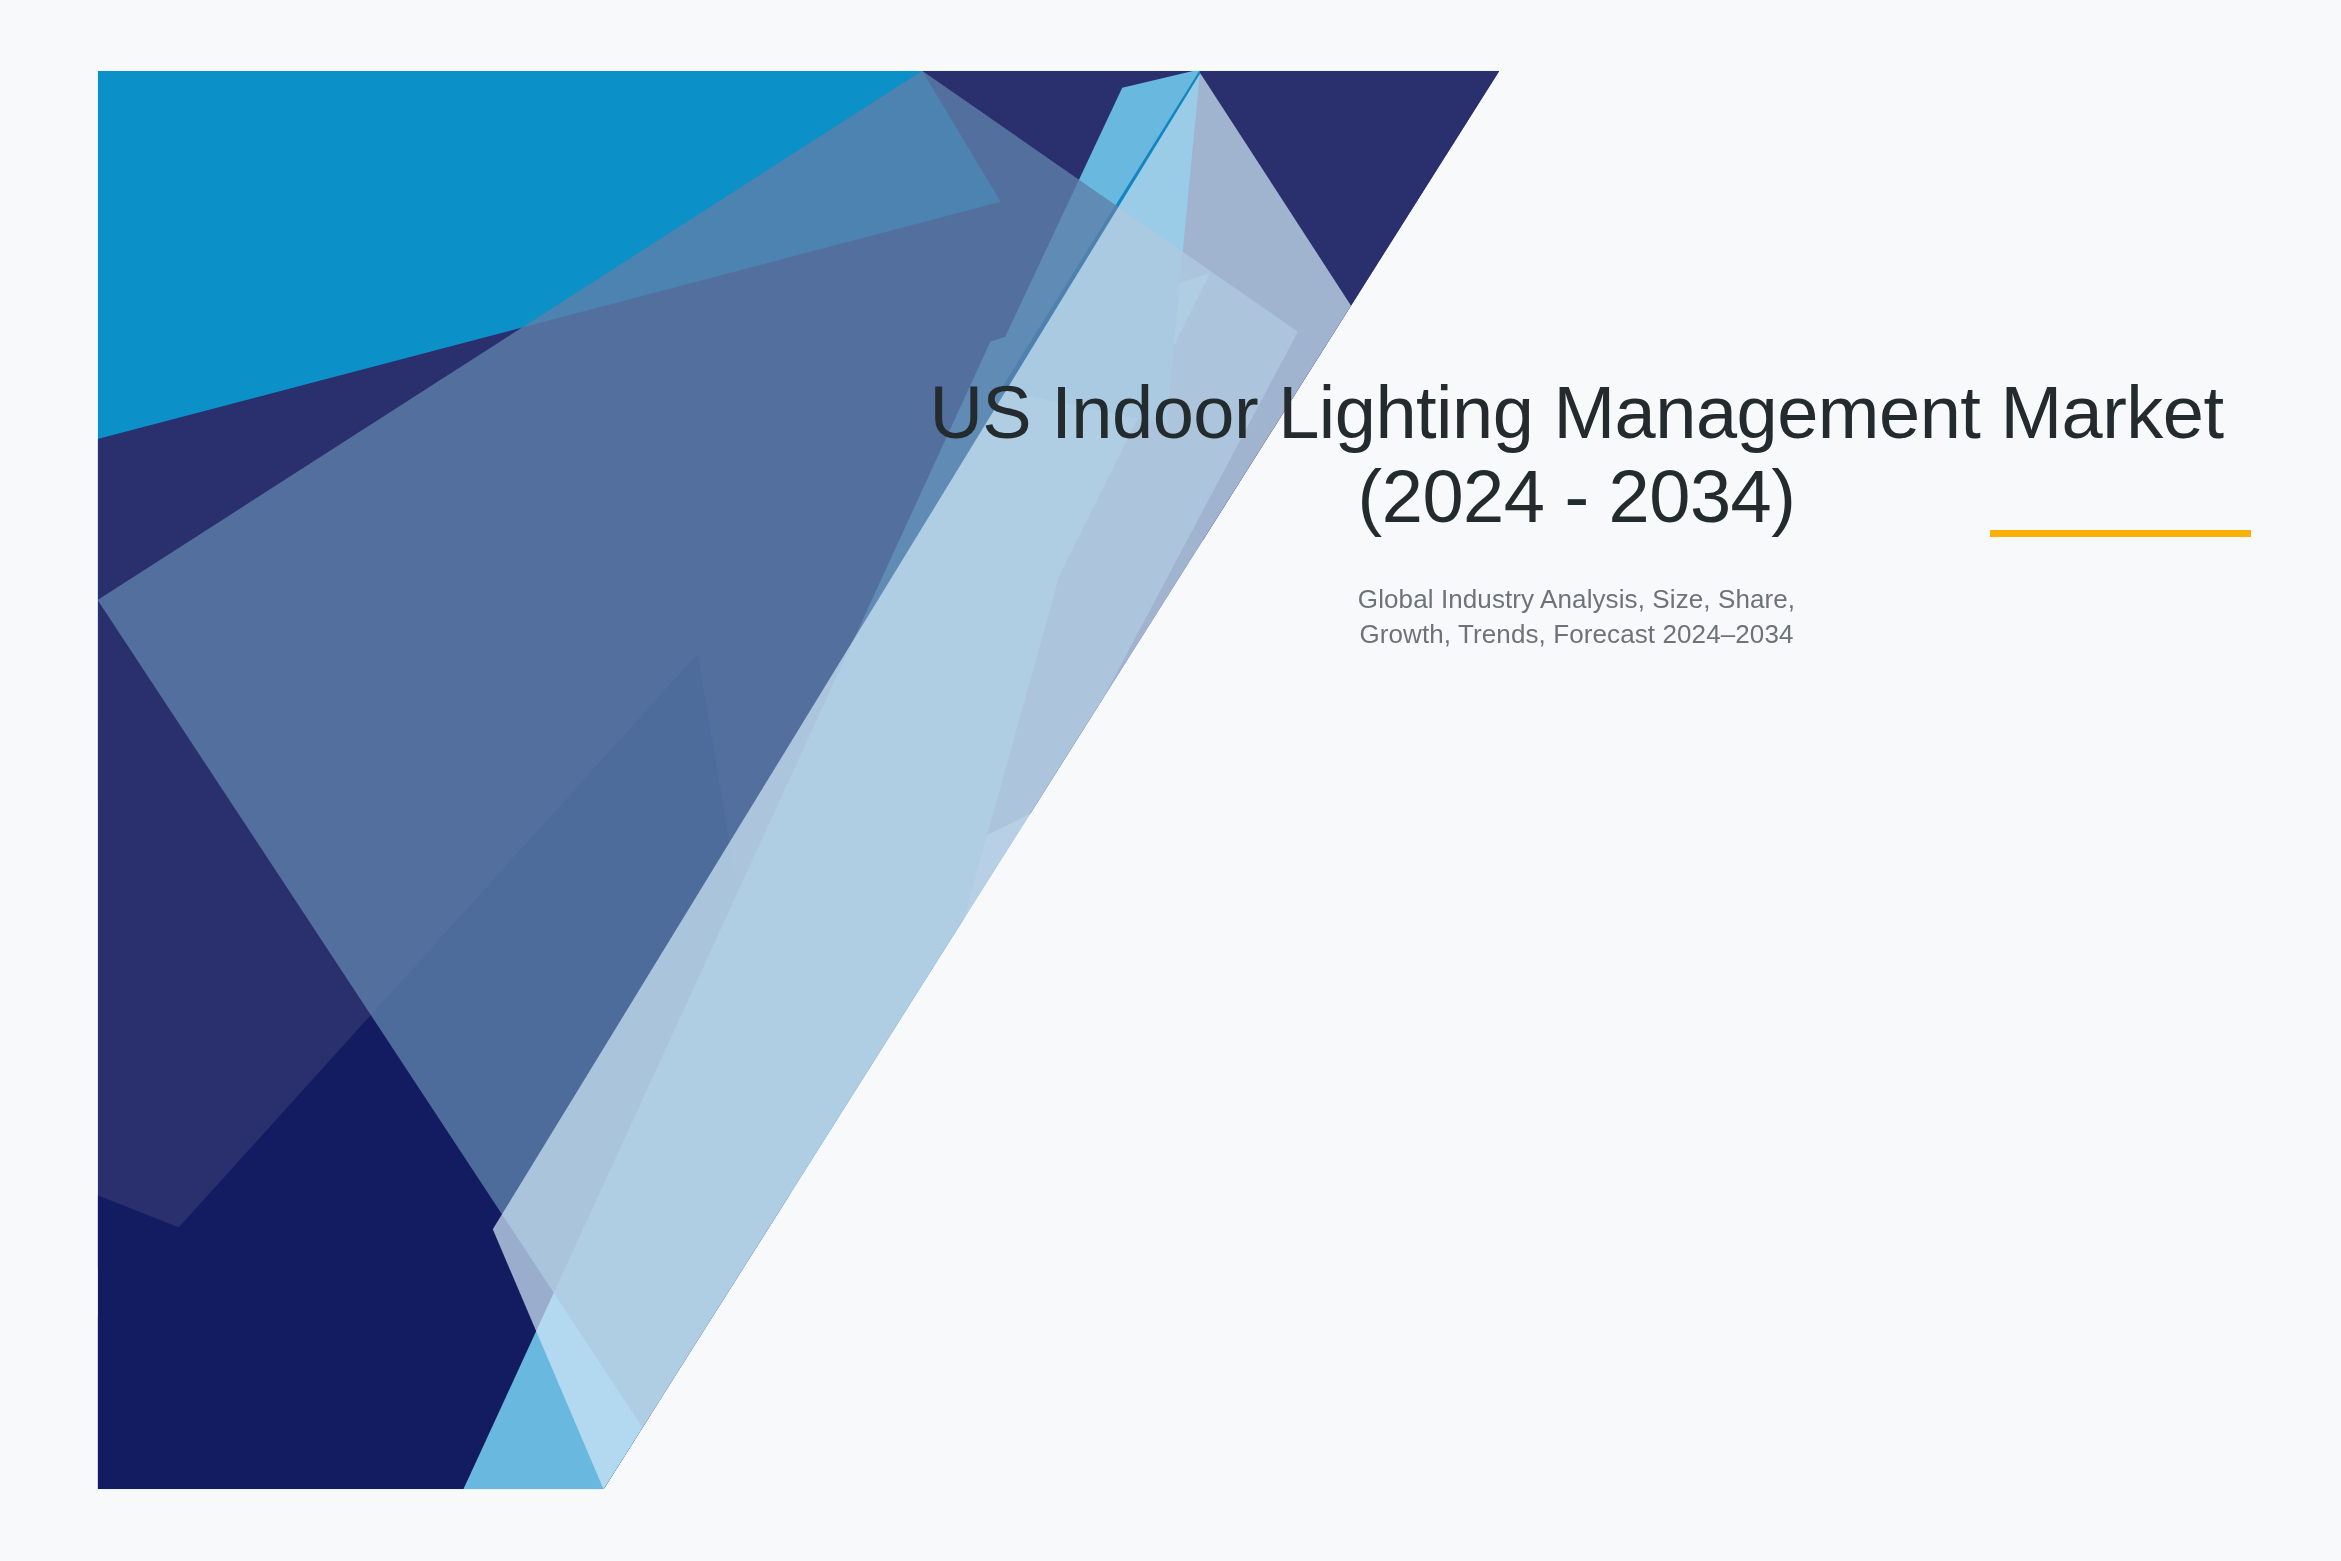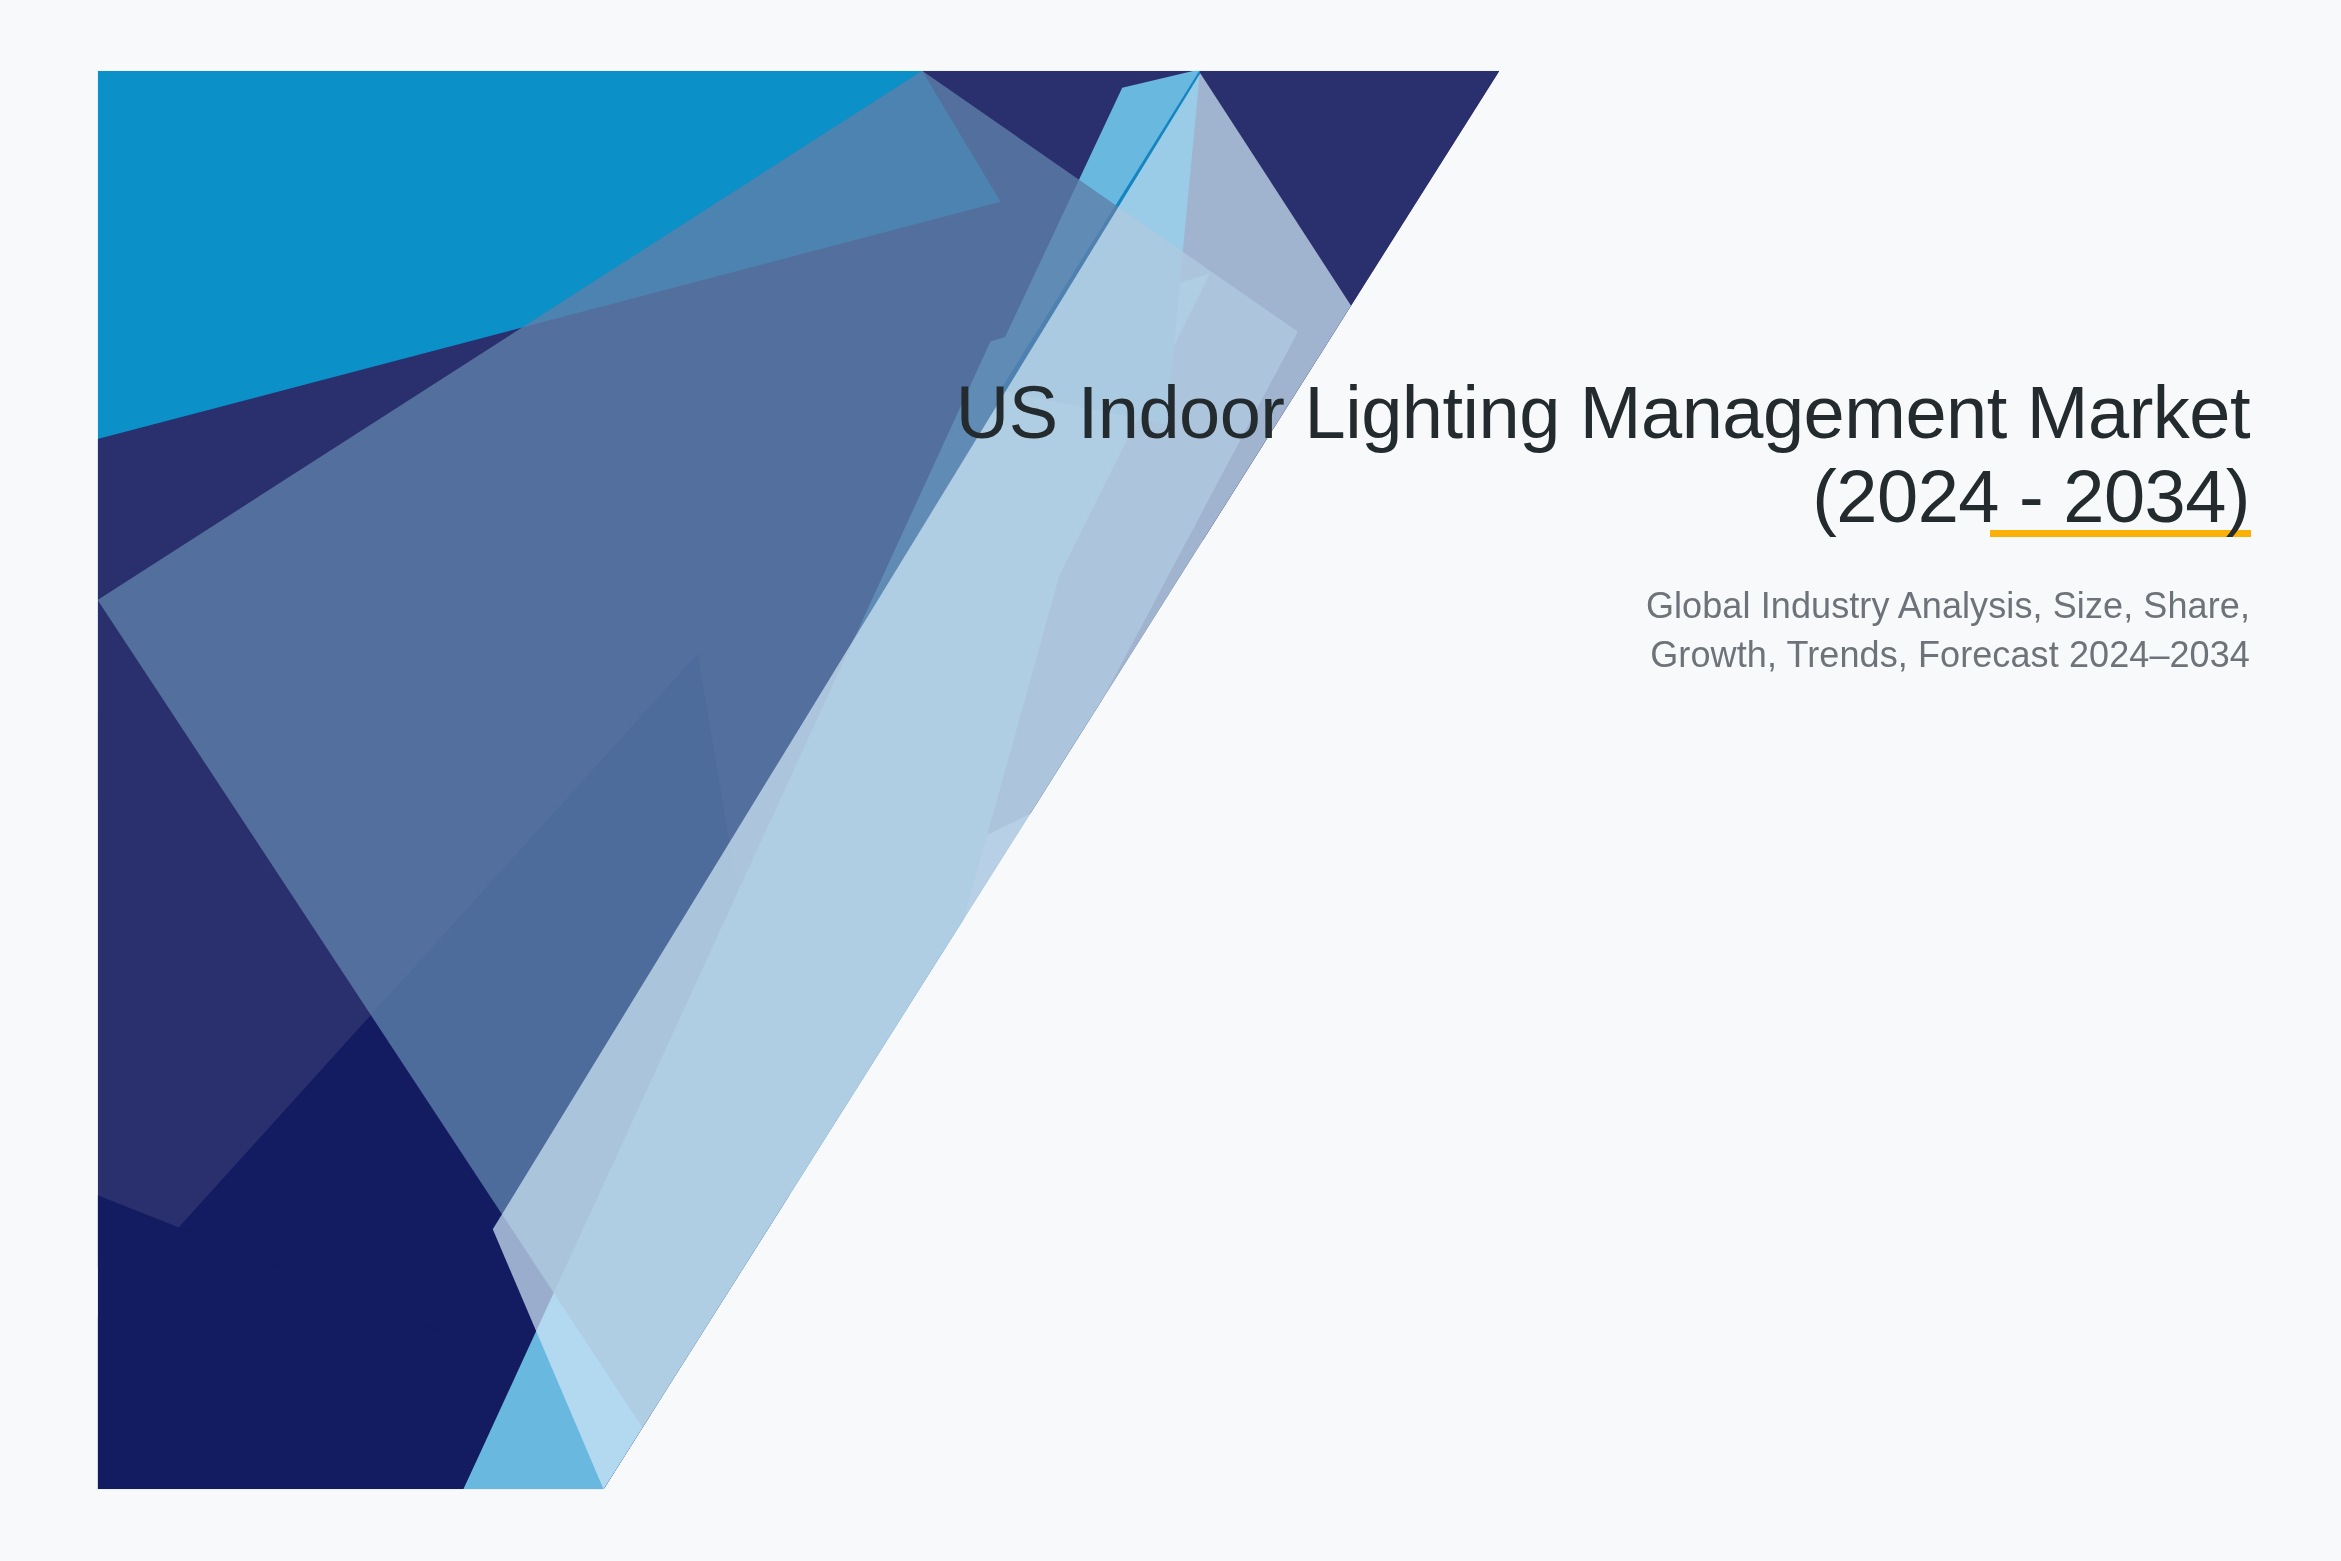--- a/index.html
+++ b/index.html
@@ -25,21 +25,21 @@
     position: absolute;
     left: 0; top: 0;
     width: 2342px;
     height: 1561px;
   }
   #text-block {
     position: absolute;
     left: 903px;
     top: 371px;
     width: 1347px;
-    text-align: right;
+    text-align: center;
   }
   #title-wrap {
     position: relative;
     display: block;
   }
   #cover-title {
     margin: 0;
     font-family: "Liberation Sans", sans-serif;
     font-weight: 400;
     font-size: 74px;
@@ -56,21 +56,21 @@
     width: 261px;
     height: 6.8px;
     background: #FAB005;
     z-index: 1;
   }
   #cover-subtitle {
     margin: 0;
     padding-top: 42px;
     font-family: "Liberation Sans", sans-serif;
     font-weight: 400;
-    font-size: 36px;
+    font-size: 26px;
     line-height: 1.36;
     color: #6E7379;
     white-space: pre-line;
     letter-spacing: 0.1px;
   }
 </style>
 </head>
 <body>
 
 <div id="cover">

